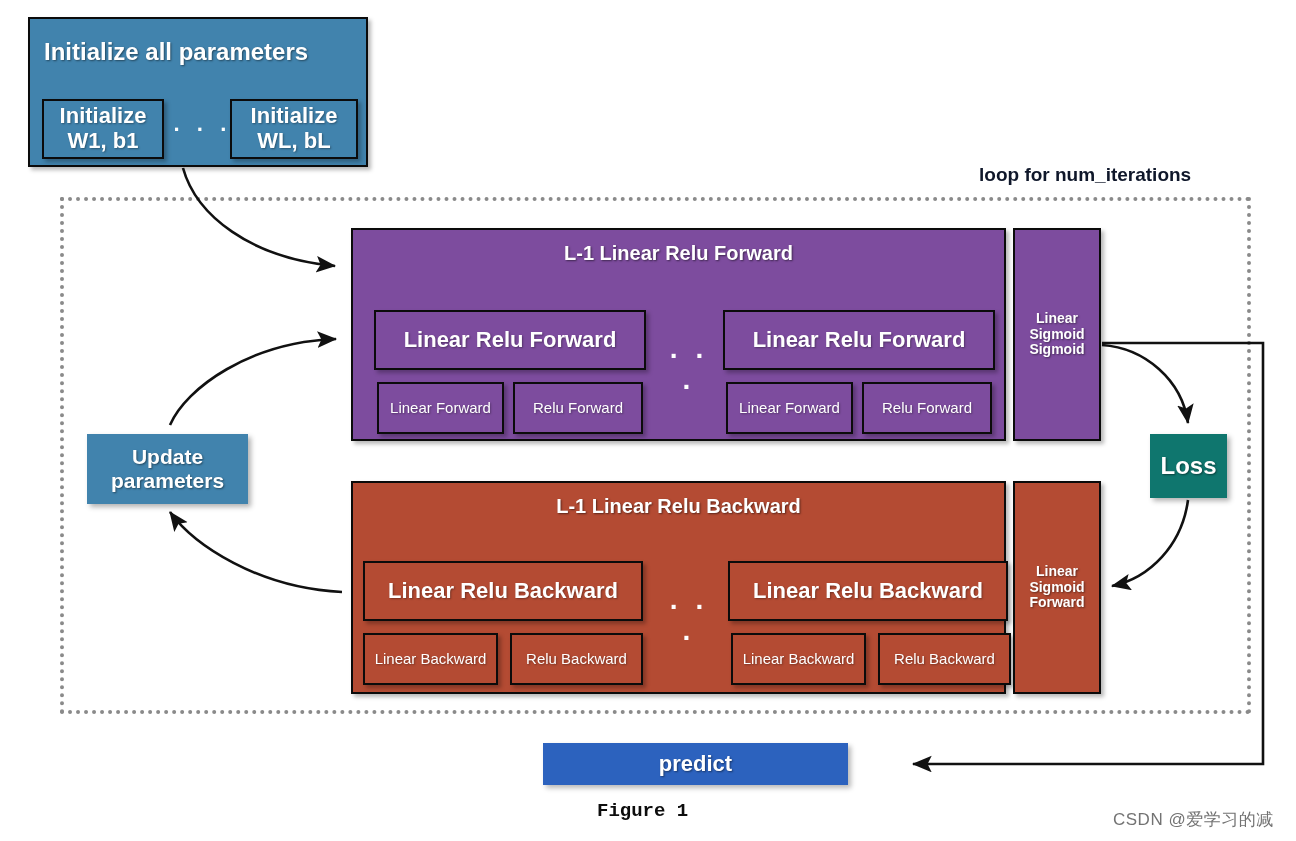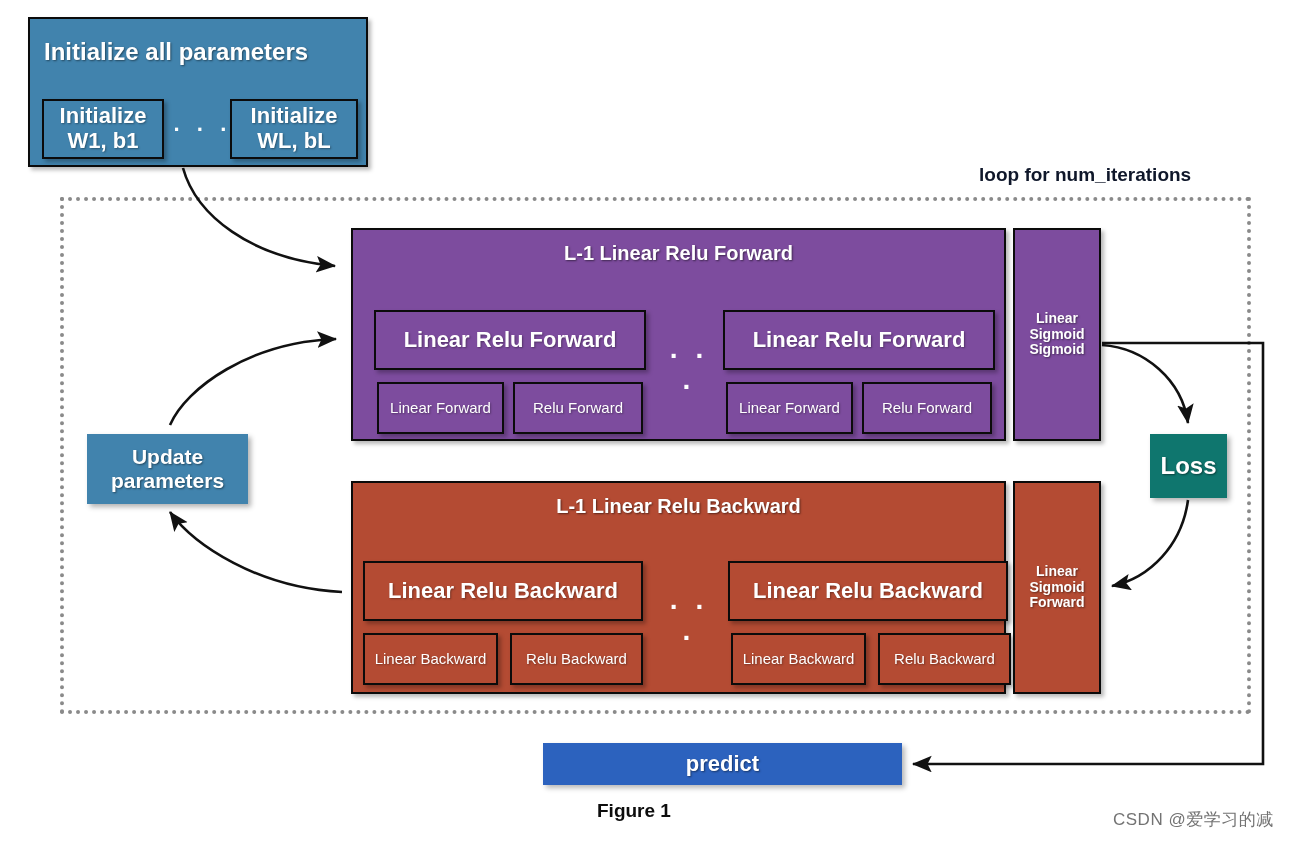--- a/index.html
+++ b/index.html
@@ -216,25 +216,25 @@
   <div class="abs blk c-red" style="left:1013px; top:481px; width:88px; height:213px; flex-direction:column;">
     <span class="tiny-bold">Linear</span>
     <span class="tiny-bold">Sigmoid</span>
     <span class="tiny-bold">Forward</span>
   </div>
 
   <div class="abs blk c-green noborder" style="left:1150px; top:434px; width:77px; height:64px; box-shadow:3px 3px 5px rgba(0,0,0,0.3);">
     <span class="hdr-bold">Loss</span>
   </div>
 
-  <div class="abs blk c-predictblue noborder" style="left:543px; top:743px; width:359px; height:42px; box-shadow:3px 3px 5px rgba(0,0,0,0.28);">
+  <div class="abs blk c-predictblue noborder" style="left:543px; top:743px; width:305px; height:42px; box-shadow:3px 3px 5px rgba(0,0,0,0.28);">
     <span class="hdr-bold" style="font-size:22px;">predict</span>
   </div>
 
-  <div class="abs caption" style="left:597px; top:800px;">Figure 1</div>
+  <div class="abs caption" style="left:597px; top:800px;font-family:Liberation Mono, monospace;">Figure 1</div>
 
   <div class="abs watermark" style="left:1113px; top:808px;">CSDN @爱学习的减</div>
 
   <svg id="arrows" viewBox="0 0 1296 841" xmlns="http://www.w3.org/2000/svg">
     <defs>
       <marker id="ah" markerWidth="9" markerHeight="9" refX="7.2" refY="3.2" orient="auto" markerUnits="strokeWidth">
         <path d="M0,0 L7.6,3.2 L0,6.4 L1.6,3.2 z" fill="#111111"></path>
       </marker>
     </defs>
 

